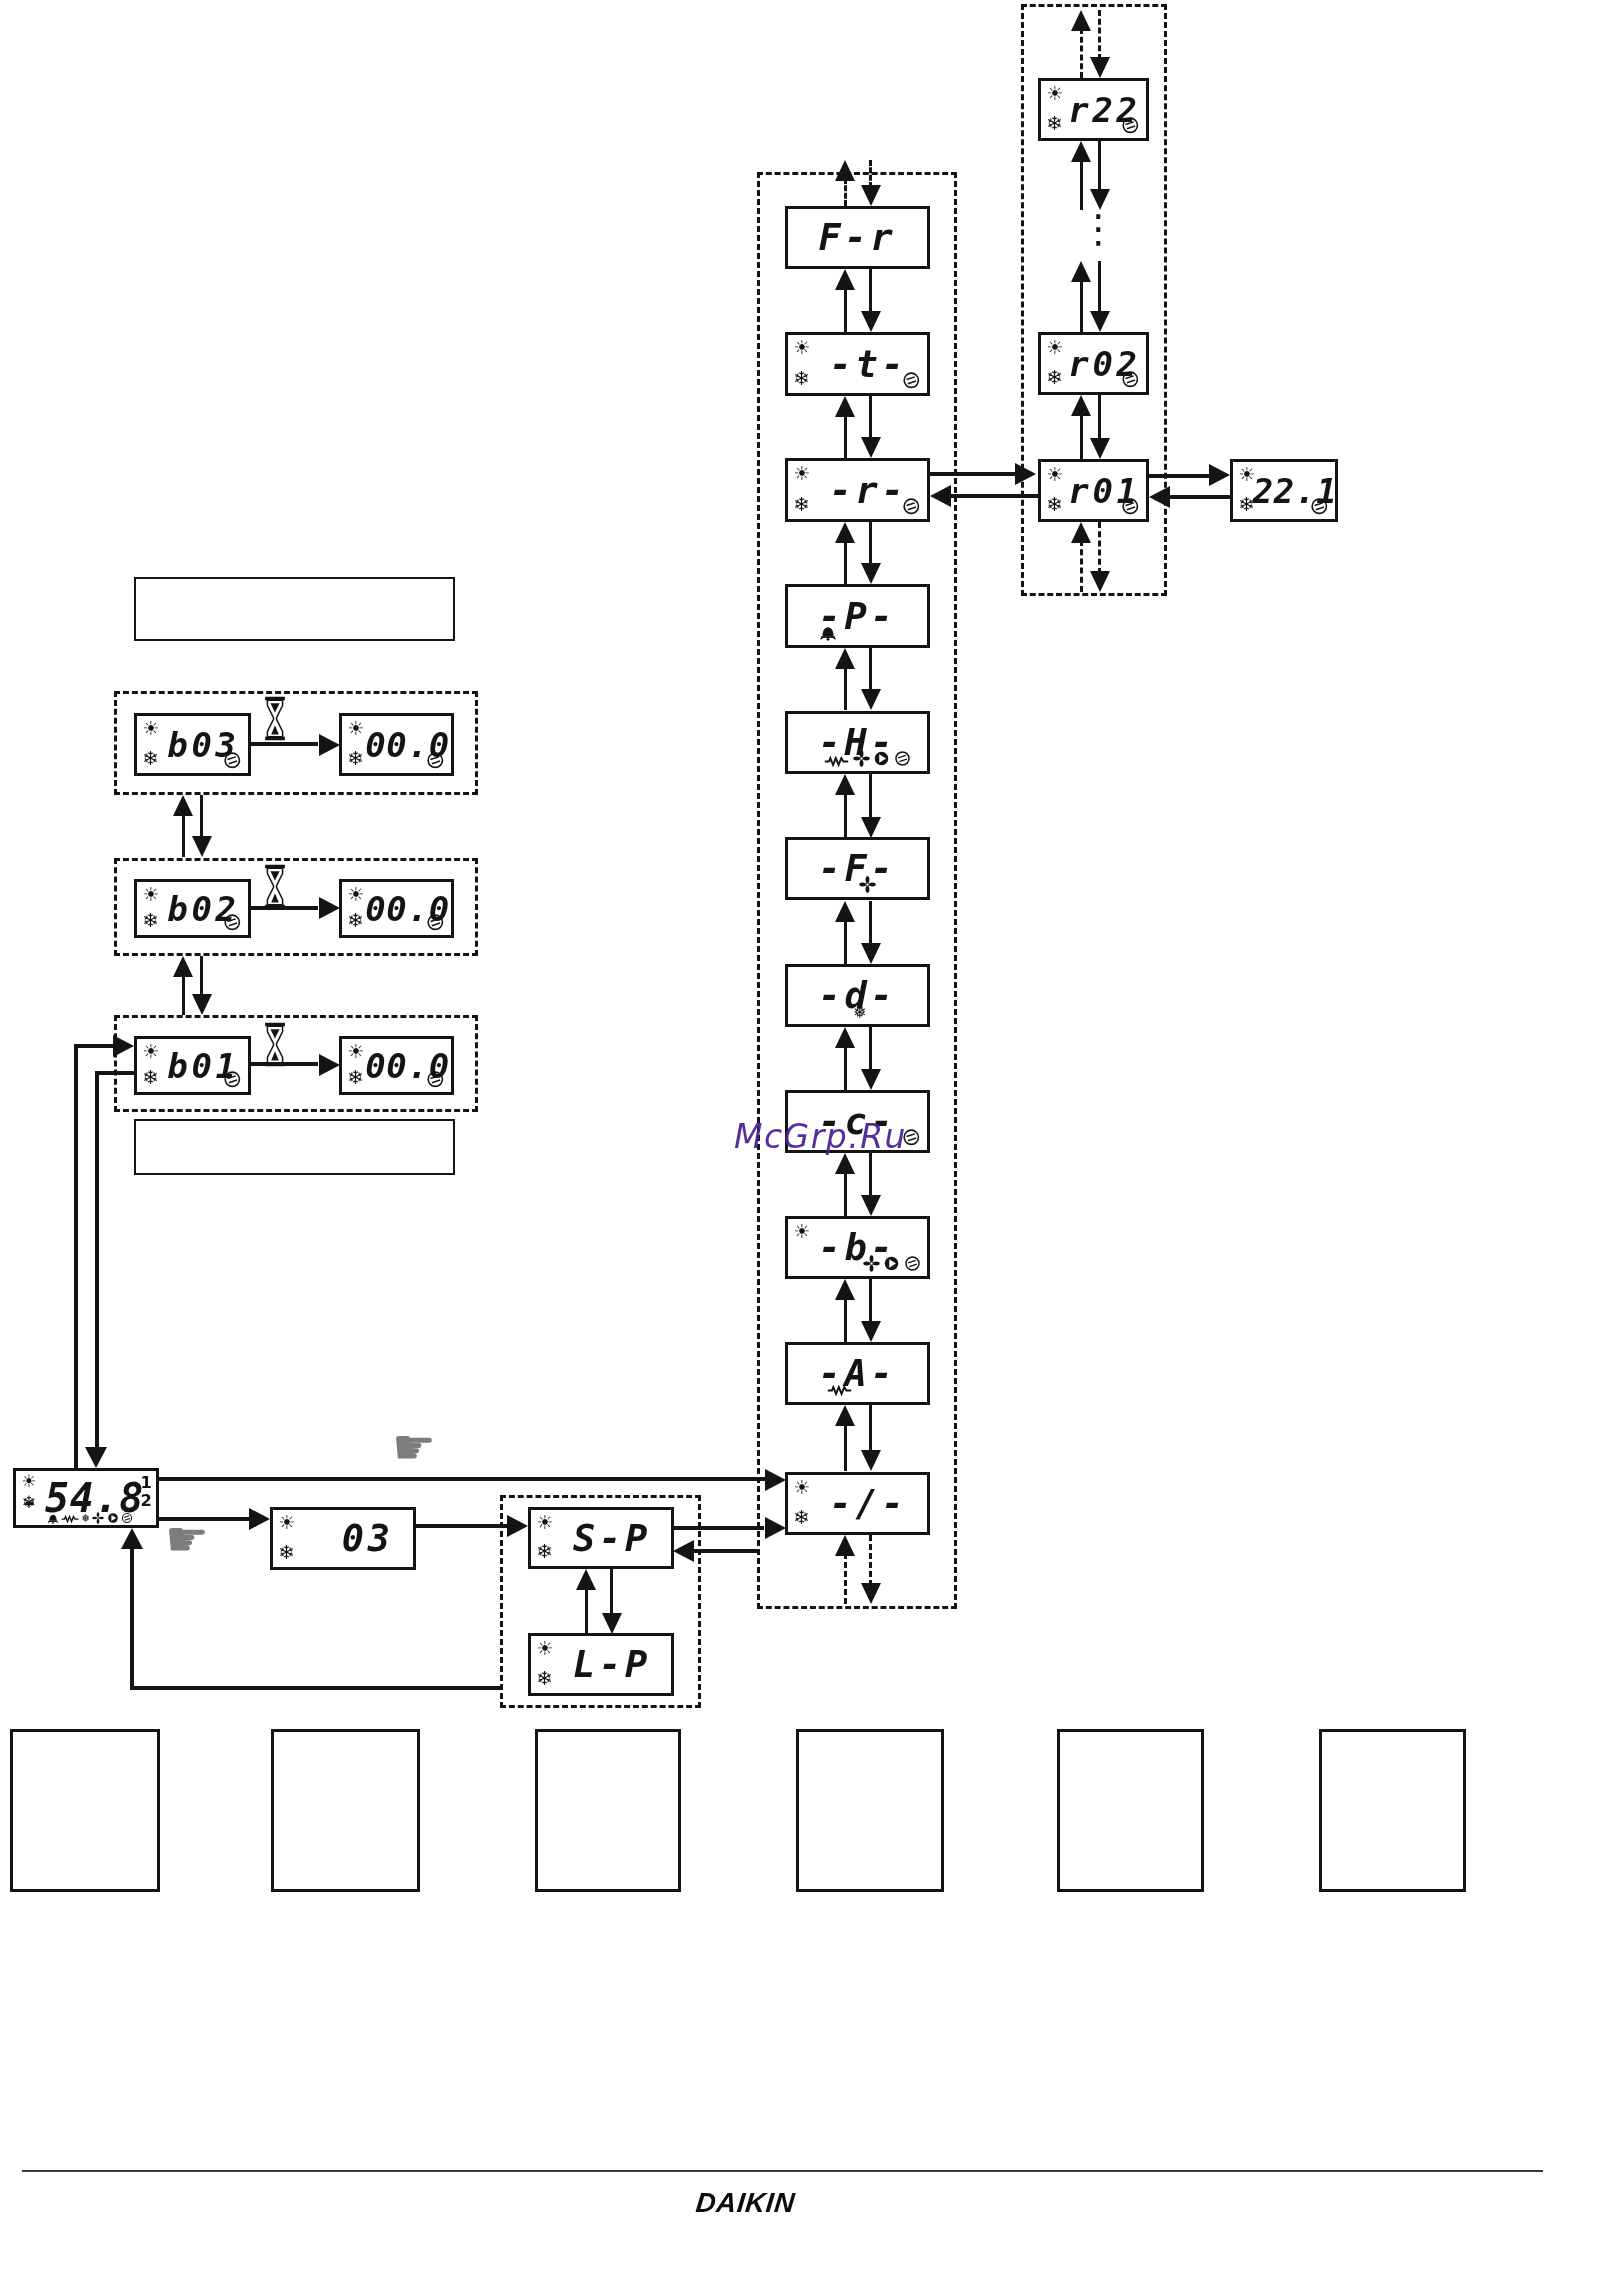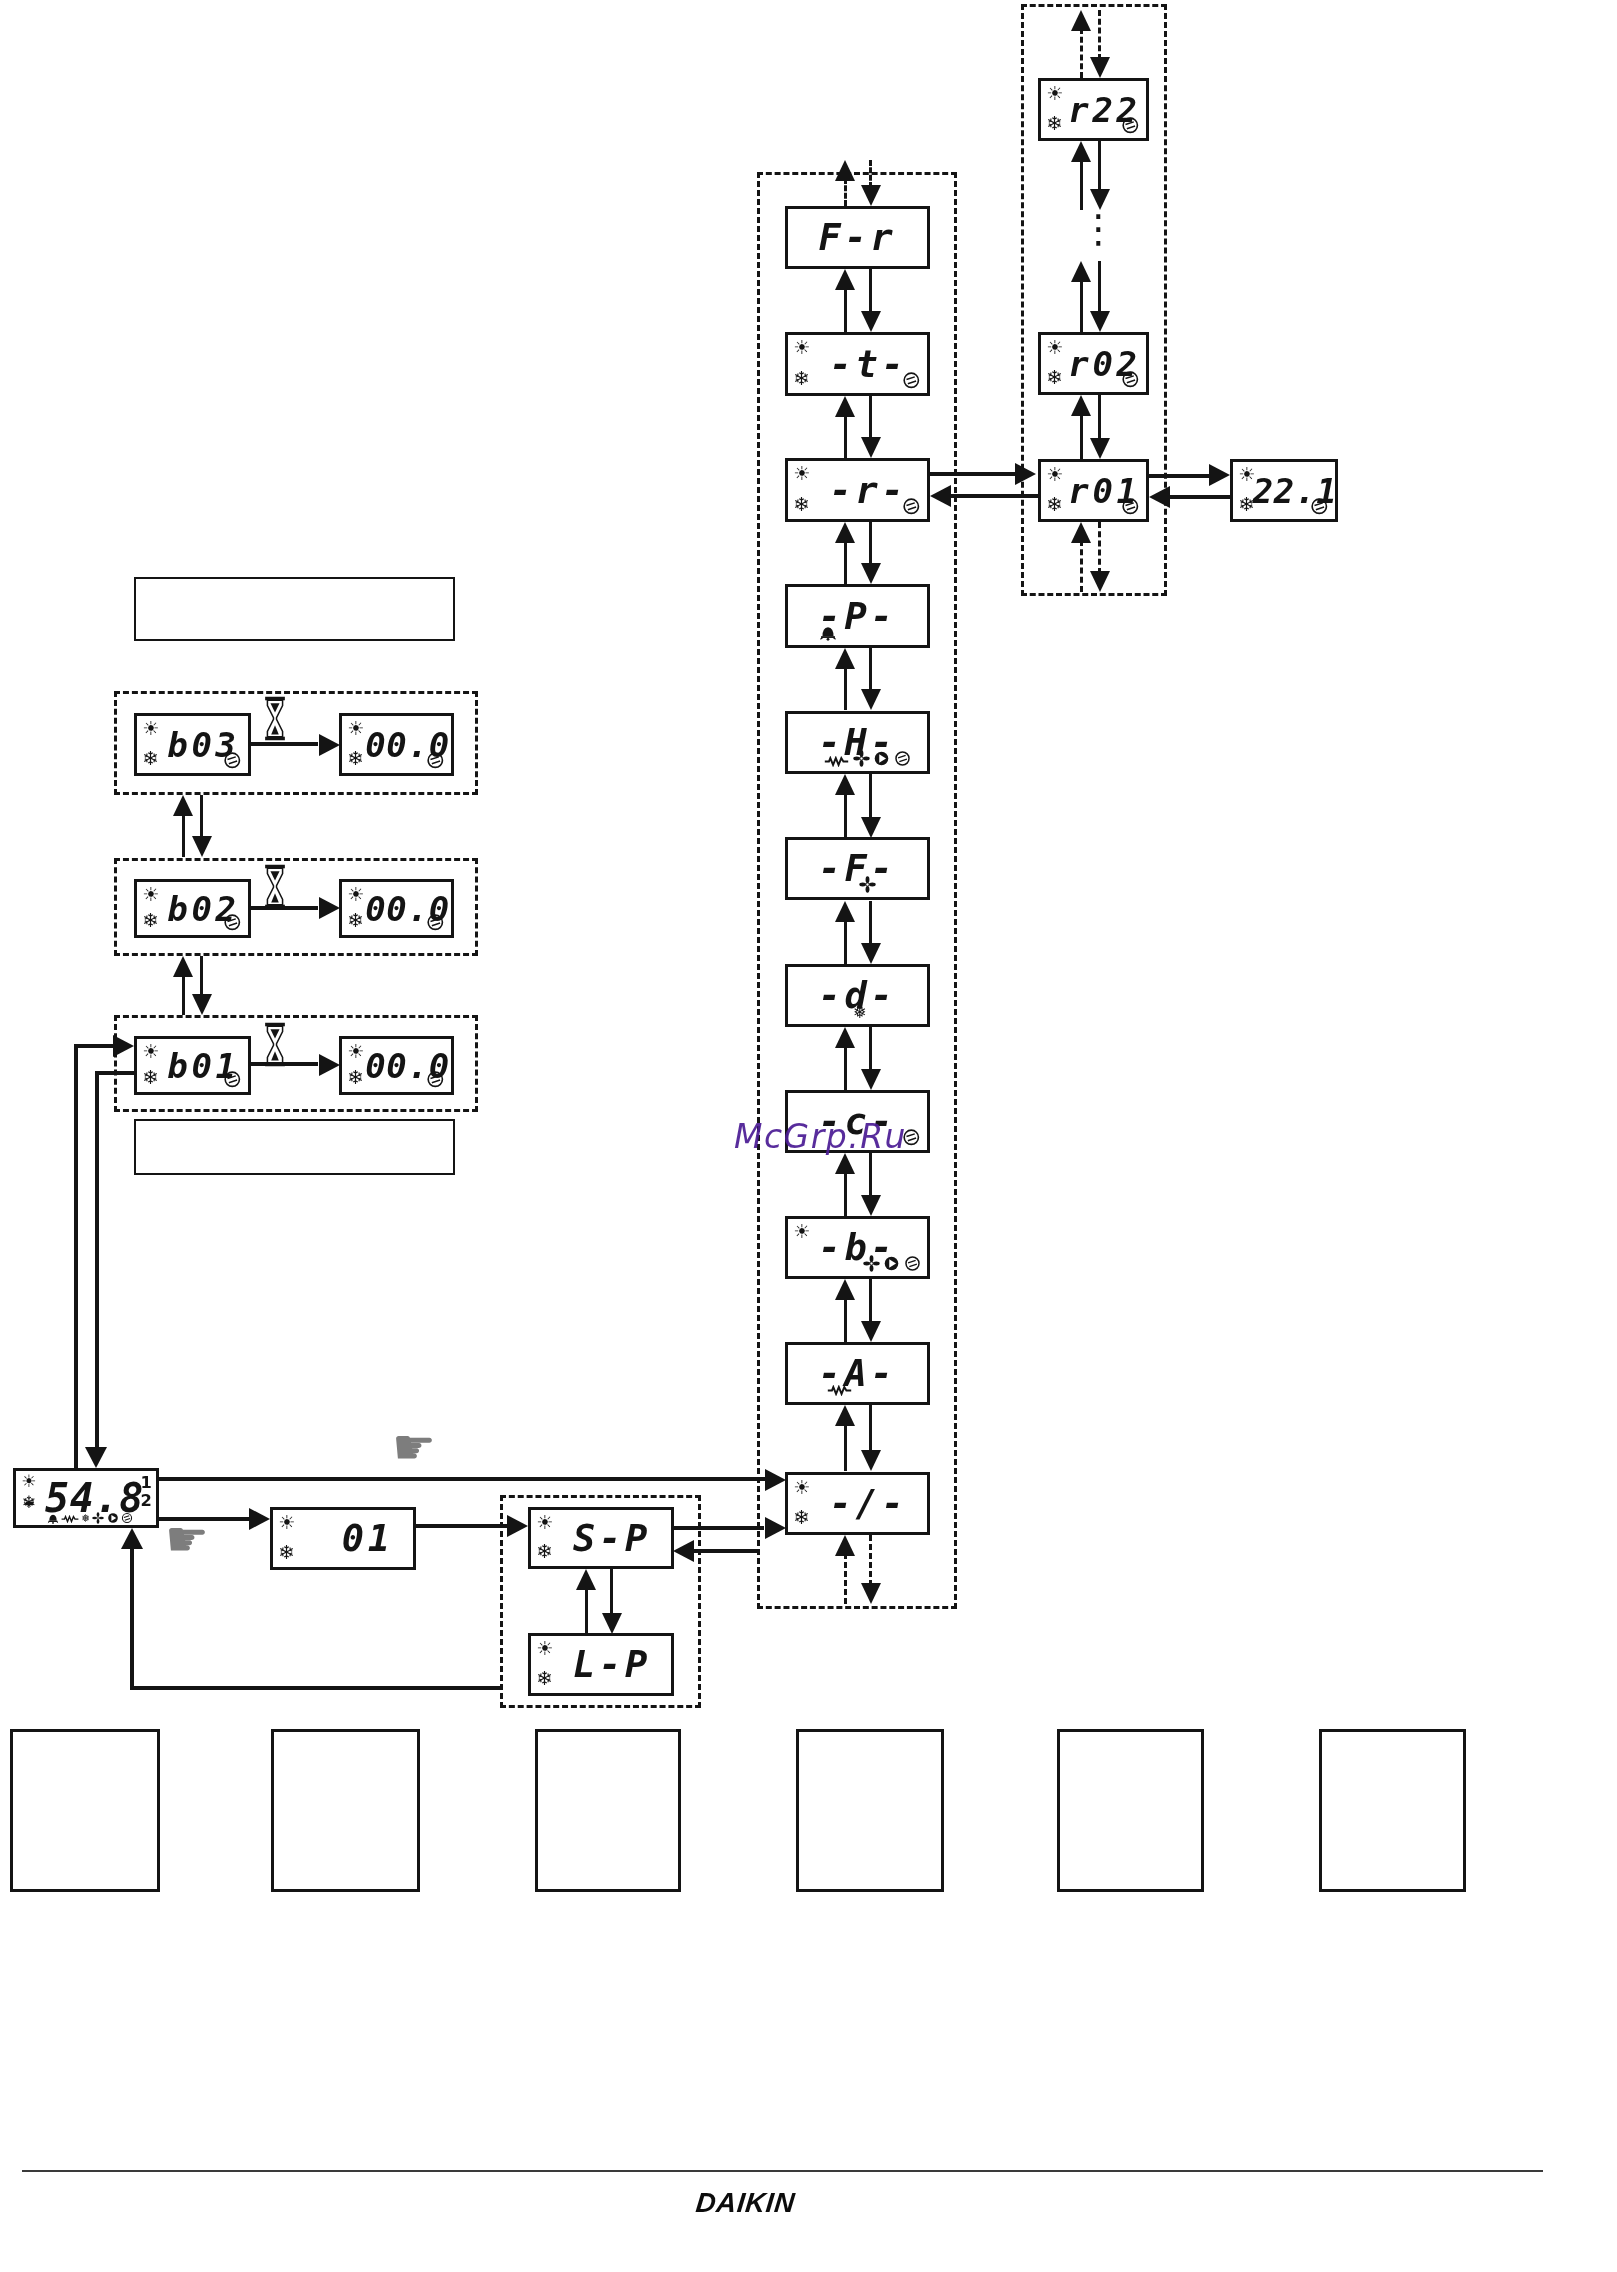--- a/index.html
+++ b/index.html
@@ -497,21 +497,21 @@
         </svg>
       <svg class="st" viewBox="0 0 16 16" width="12" height="12">
           <use href="#sy-comp" xlink:href="#sy-comp"></use>
         </svg>
     </div>
   </div>
 
   <div class="disp pr" style="left:270px;top:1507px;width:146px;height:63px">
     <span class="ic sun">☀</span>
     <span class="ic snow">❄</span>
-    <span class="seg s50">01</span>
+    <span class="seg s50">03</span>
   </div>
   <div class="disp pl" style="left:528px;top:1507px;width:146px;height:62px">
     <span class="ic sun">☀</span>
     <span class="ic snow">❄</span>
     <span class="seg s50">S-P</span>
   </div>
   <div class="disp pl" style="left:528px;top:1633px;width:146px;height:63px">
     <span class="ic sun">☀</span>
     <span class="ic snow">❄</span>
     <span class="seg s50">L-P</span>

